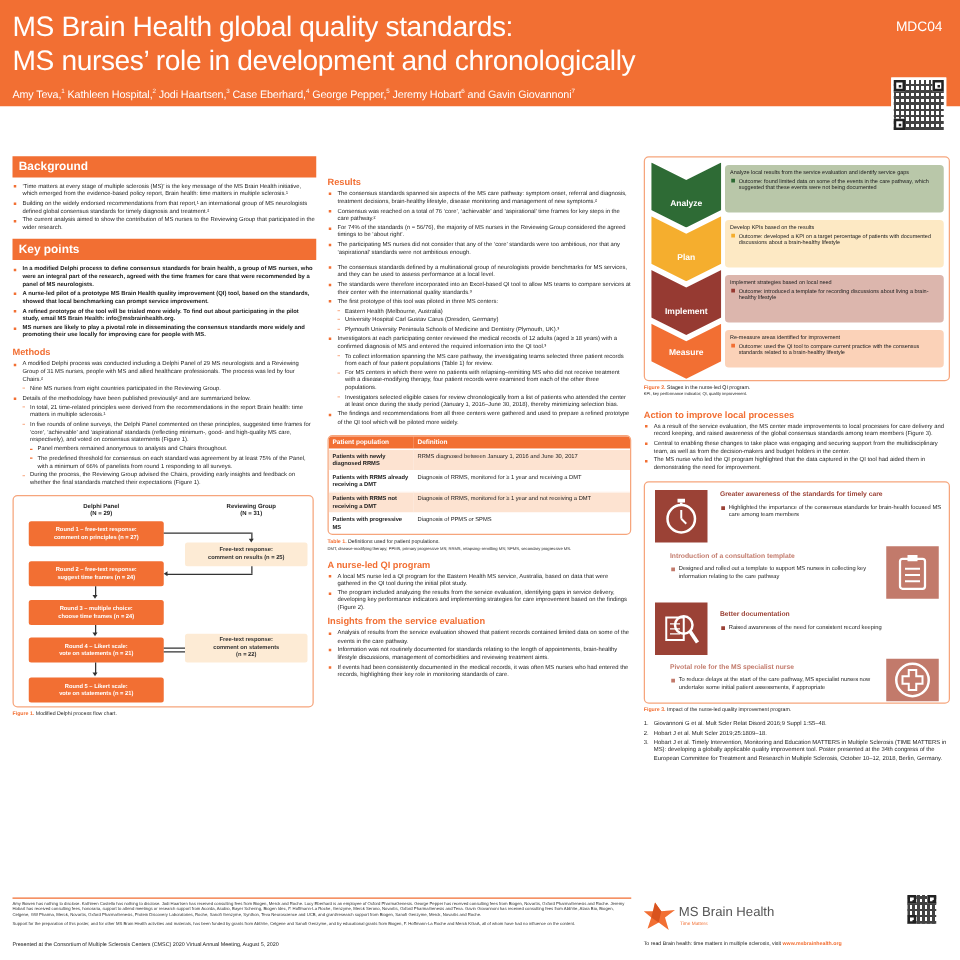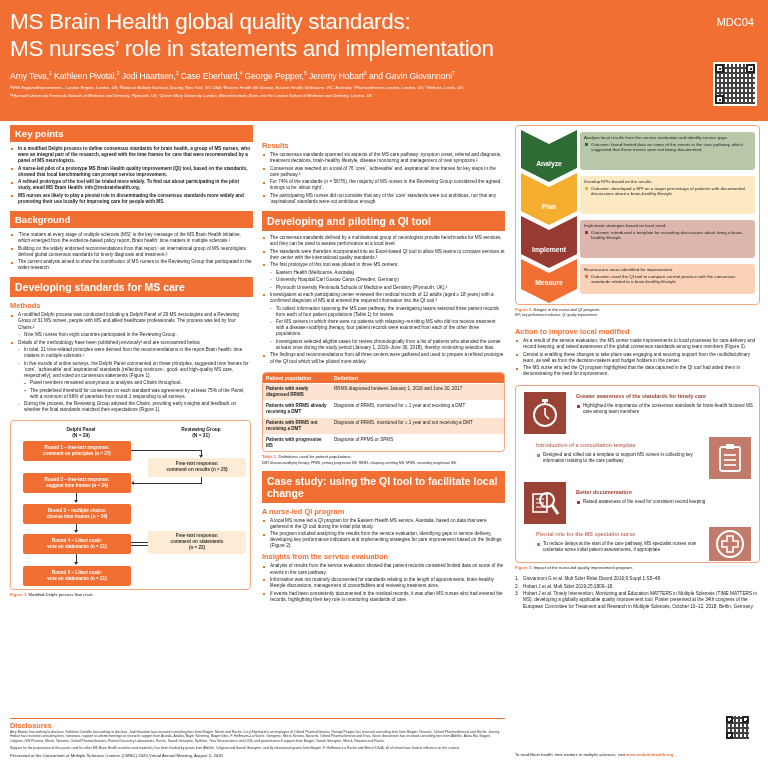--- a/index.html
+++ b/index.html
@@ -1,19 +1,19 @@
 <!DOCTYPE html>
 <html><head>
 <meta charset="utf-8">
 <style>
 *{box-sizing:border-box;margin:0;padding:0}
 html,body{width:768px;height:768px;overflow:hidden;background:#fff;font-family:"Liberation Sans",sans-serif;color:#222}
 #poster{position:relative;width:768px;height:768px}
 
-#header{position:absolute;left:0;top:0;width:768px;height:121px;background:#f26f33;color:#fff}
+#header{position:absolute;left:0;top:0;width:768px;height:85px;background:#f26f33;color:#fff}
 #title1,#title2{position:absolute;left:10px;font-size:22.5px;font-weight:400;letter-spacing:-0.3px;line-height:26px}
 #title1{top:9px}
 #title2{top:36px}
 #code{position:absolute;right:14px;top:16px;font-size:11px}
 #authors{position:absolute;left:10px;top:70px;font-size:8.6px;letter-spacing:-0.1px}
 #authors sup{font-size:5px}
 .aff{position:absolute;left:10px;font-size:4.2px;font-style:italic;letter-spacing:-0.05px;white-space:nowrap}
 #aff1{top:85px}#aff2{top:93px}
 .qr{position:absolute;background:#fff;border:2px solid #fff}
 .qr .cells{width:100%;height:100%;background:
@@ -84,61 +84,60 @@
 #readmore{position:absolute;left:515px;top:752px;font-size:4.2px}
 #readmore a{color:#f26f33;font-weight:700;text-decoration:none}
 </style>
 </head>
 <body>
 
 <div id="poster">
 
   <div id="header">
     <div id="title1">MS Brain Health global quality standards:</div>
-    <div id="title2">MS nurses’ role in statements and implementation</div>
+    <div id="title2">MS nurses’ role in development and chronologically</div>
     <div id="code">MDC04</div>
     <div id="authors">
       <span>Amy Teva,</span><sup>1</sup>
-      <span> Kathleen Pivotal,</span><sup>2</sup>
+      <span> Kathleen Hospital,</span><sup>2</sup>
       <span> Jodi Haartsen,</span><sup>3</sup>
       <span> Case Eberhard,</span><sup>4</sup>
       <span> George Pepper,</span><sup>5</sup>
       <span> Jeremy Hobart</span><sup>6</sup>
       <span> and Gavin Giovannoni</span><sup>7</sup>
     </div>
     <div id="aff1" class="aff">¹NHS England/Improvement – London Region, London, UK; ²National Multiple Sclerosis Society, New York, NY, USA; ³Eastern Health MS Service, Eastern Health, Melbourne, VIC, Australia; ⁴PharmaGenesis London, London, UK; ⁵Shift.ms, Leeds, UK;</div>
     <div id="aff2" class="aff">⁶Plymouth University Peninsula Schools of Medicine and Dentistry, Plymouth, UK; ⁷Queen Mary University London, Blizard Institute, Barts and the London School of Medicine and Dentistry, London, UK</div>
     <div id="qr-top" class="qr">
       <div class="cells"></div>
       <div class="f" style="left:0;top:0"></div>
         <div class="f" style="right:0;top:0"></div>
         <div class="f" style="left:0;bottom:0"></div>
     </div>
   </div>
 
   <div id="col1" class="col">
     <div class="sec">
+      <div class="bar">Background</div>
+      <ul>
+        <li>‘Time matters at every stage of multiple sclerosis (MS)’ is the key message of the MS Brain Health initiative, which emerged from the evidence-based policy report, Brain health: time matters in multiple sclerosis.¹</li>
+        <li>Building on the widely endorsed recommendations from that report,¹ an international group of MS neurologists defined global consensus standards for timely diagnosis and treatment.²</li>
+        <li>The current analysis aimed to show the contribution of MS nurses to the Reviewing Group that participated in the wider research.</li>
+      </ul>
+    </div>
+    <div class="sec">
       <div class="bar">Key points</div>
       <ul class="bold">
         <li>In a modified Delphi process to define consensus standards for brain health, a group of MS nurses, who were an integral part of the research, agreed with the time frames for care that were recommended by a panel of MS neurologists.</li>
         <li>A nurse-led pilot of a prototype MS Brain Health quality improvement (QI) tool, based on the standards, showed that local benchmarking can prompt service improvement.</li>
         <li>A refined prototype of the tool will be trialed more widely. To find out about participating in the pilot study, email MS Brain Health: info@msbrainhealth.org.</li>
         <li>MS nurses are likely to play a pivotal role in disseminating the consensus standards more widely and promoting their use locally for improving care for people with MS.</li>
       </ul>
     </div>
     <div class="sec">
-      <div class="bar">Background</div>
-      <ul>
-        <li>‘Time matters at every stage of multiple sclerosis (MS)’ is the key message of the MS Brain Health initiative, which emerged from the evidence-based policy report, Brain health: time matters in multiple sclerosis.¹</li>
-        <li>Building on the widely endorsed recommendations from that report,¹ an international group of MS neurologists defined global consensus standards for timely diagnosis and treatment.²</li>
-        <li>The current analysis aimed to show the contribution of MS nurses to the Reviewing Group that participated in the wider research.</li>
-      </ul>
-    </div>
-    <div class="sec">
-      <div class="bar big">Developing standards for MS care</div>
       <div class="sub">Methods</div>
       <ul>
         <li>A modified Delphi process was conducted including a Delphi Panel of 29 MS neurologists and a Reviewing Group of 31 MS nurses, people with MS and allied healthcare professionals. The process was led by four Chairs.²</li>
         <li class="l2">Nine MS nurses from eight countries participated in the Reviewing Group.</li>
         <li>Details of the methodology have been published previously² and are summarized below.</li>
         <li class="l2">In total, 21 time-related principles were derived from the recommendations in the report Brain health: time matters in multiple sclerosis.¹</li>
         <li class="l2">In five rounds of online surveys, the Delphi Panel commented on these principles, suggested time frames for ‘core’, ‘achievable’ and ‘aspirational’ standards (reflecting minimum-, good- and high-quality MS care, respectively), and voted on consensus statements (Figure 1).</li>
         <li class="l3">Panel members remained anonymous to analysts and Chairs throughout.</li>
         <li class="l3">The predefined threshold for consensus on each standard was agreement by at least 75% of the Panel, with a minimum of 66% of panelists from round 1 responding to all surveys.</li>
         <li class="l2">During the process, the Reviewing Group advised the Chairs, providing early insights and feedback on whether the final standards matched their expectations (Figure 1).</li>
@@ -222,21 +221,20 @@
     <div class="sec">
       <div class="sub" style="margin-top:16px">Results</div>
       <ul>
         <li>The consensus standards spanned six aspects of the MS care pathway: symptom onset, referral and diagnosis, treatment decisions, brain-healthy lifestyle, disease monitoring and management of new symptoms.²</li>
         <li>Consensus was reached on a total of 76 ‘core’, ‘achievable’ and ‘aspirational’ time frames for key steps in the care pathway.²</li>
         <li>For 74% of the standards (n = 56/76), the majority of MS nurses in the Reviewing Group considered the agreed timings to be ‘about right’.</li>
         <li>The participating MS nurses did not consider that any of the ‘core’ standards were too ambitious, nor that any ‘aspirational’ standards were not ambitious enough.</li>
       </ul>
     </div>
     <div class="sec">
-      <div class="bar big">Developing and piloting a QI tool</div>
       <ul>
         <li>The consensus standards defined by a multinational group of neurologists provide benchmarks for MS services, and they can be used to assess performance at a local level.</li>
         <li>The standards were therefore incorporated into an Excel-based QI tool to allow MS teams to compare services at their center with the international quality standards.³</li>
         <li>The first prototype of this tool was piloted in three MS centers:</li>
         <li class="l2">Eastern Health (Melbourne, Australia)</li>
         <li class="l2">University Hospital Carl Gustav Carus (Dresden, Germany)</li>
         <li class="l2">Plymouth University Peninsula Schools of Medicine and Dentistry (Plymouth, UK).³</li>
         <li>Investigators at each participating center reviewed the medical records of 12 adults (aged ≥ 18 years) with a confirmed diagnosis of MS and entered the required information into the QI tool.³</li>
         <li class="l2">To collect information spanning the MS care pathway, the investigating teams selected three patient records from each of four patient populations (Table 1) for review.</li>
         <li class="l2">For MS centers in which there were no patients with relapsing–remitting MS who did not receive treatment with a disease-modifying therapy, four patient records were examined from each of the other three populations.</li>
@@ -266,21 +264,20 @@
           <td class="c1">Patients with progressive MS</td>
           <td>Diagnosis of PPMS or SPMS</td>
         </tr>
       </tbody>
         </table>
       <div class="cap"><b>Table 1.</b><span> Definitions used for patient populations.</span></div>
       <div class="cap" style="font-size:3.3px">DMT, disease-modifying therapy; PPMS, primary progressive MS; RRMS, relapsing–remitting MS; SPMS, secondary progressive MS.</div>
     </div>
 
     <div class="sec">
-      <div class="bar big">Case study: using the QI tool to facilitate local change</div>
       <div class="sub">A nurse-led QI program</div>
       <ul>
         <li>A local MS nurse led a QI program for the Eastern Health MS service, Australia, based on data that were gathered in the QI tool during the initial pilot study.</li>
         <li>The program included analyzing the results from the service evaluation, identifying gaps in service delivery, developing key performance indicators and implementing strategies for care improvement based on the findings (Figure 2).</li>
       </ul>
       <div class="sub">Insights from the service evaluation</div>
       <ul>
         <li>Analysis of results from the service evaluation showed that patient records contained limited data on some of the events in the care pathway.</li>
         <li>Information was not routinely documented for standards relating to the length of appointments, brain-healthy lifestyle discussions, management of comorbidities and reviewing treatment aims.</li>
         <li>If events had been consistently documented in the medical records, it was often MS nurses who had entered the records, highlighting their key role in monitoring standards of care.</li>
@@ -332,21 +329,21 @@
       </div>
       <div class="sbox" style="top:138px;background:#fbd2b8;height:30px">
         <div>Re-measure areas identified for improvement</div>
         <div class="o"><i style="position:absolute;left:1px;top:1.5px;width:3px;height:3px;background:#f26f33"></i><span>Outcome: used the QI tool to compare current practice with the consensus standards related to a brain-healthy lifestyle</span></div>
       </div>
     </div>
     <div class="cap"><b>Figure 2.</b><span> Stages in the nurse-led QI program.</span></div>
     <div class="cap" style="font-size:3.3px;margin-top:1px">KPI, key performance indicator; QI, quality improvement.</div>
 
     <div class="sec" style="margin-top:10px">
-      <div class="sub">Action to improve local modified</div>
+      <div class="sub">Action to improve local processes</div>
       <ul>
         <li>As a result of the service evaluation, the MS center made improvements to local processes for care delivery and record keeping, and raised awareness of the global consensus standards among team members (Figure 3).</li>
         <li>Central to enabling these changes to take place was engaging and securing support from the multidisciplinary team, as well as from the decision-makers and budget holders in the center.</li>
         <li>The MS nurse who led the QI program highlighted that the data captured in the QI tool had aided them in demonstrating the need for improvement.</li>
       </ul>
     </div>
 
     <div id="fig3">
 
       <div class="ibox" style="left:8px;top:6px;background:#9b4236">
@@ -408,26 +405,33 @@
     <div class="sec" style="margin-top:6px">
       <ul class="refs">
         <li><span class="n">1.</span><span>Giovannoni G et al. Mult Scler Relat Disord 2016;9 Suppl 1:S5–48.</span></li>
         <li><span class="n">2.</span><span>Hobart J et al. Mult Scler 2019;25:1809–18.</span></li>
         <li><span class="n">3.</span><span>Hobart J et al. Timely Intervention, Monitoring and Education MATTERS in Multiple Sclerosis (TIME MATTERS in MS): developing a globally applicable quality improvement tool. Poster presented at the 34th congress of the European Committee for Treatment and Research in Multiple Sclerosis, October 10–12, 2018, Berlin, Germany.</span></li>
       </ul>
     </div>
   </div>
 
   <div id="disc">
-    <div class="sub">Disclosures</div>
     <p>Amy Bowen has nothing to disclose. Kathleen Costello has nothing to disclose. Jodi Haartsen has received consulting fees from Biogen, Merck and Roche. Lucy Eberhard is an employee of Oxford PharmaGenesis. George Pepper has received consulting fees from Biogen, Novartis, Oxford PharmaGenesis and Roche. Jeremy Hobart has received consulting fees, honoraria, support to attend meetings or research support from Acorda, Asubio, Bayer Schering, Biogen Idec, F. Hoffmann-La Roche, Genzyme, Merck Serono, Novartis, Oxford PharmaGenesis and Teva. Gavin Giovannoni has received consulting fees from AbbVie, Atara Bio, Biogen, Celgene, GW Pharma, Merck, Novartis, Oxford PharmaGenesis, Protein Discovery Laboratories, Roche, Sanofi Genzyme, Synthon, Teva Neuroscience and UCB, and grant/research support from Biogen, Sanofi Genzyme, Merck, Novartis and Roche.</p>
     <p style="margin-top:3px">Support for the preparation of this poster, and for other MS Brain Health activities and materials, has been funded by grants from AbbVie, Celgene and Sanofi Genzyme, and by educational grants from Biogen, F. Hoffmann-La Roche and Merck KGaA, all of whom have had no influence on the content.</p>
   </div>
   <div id="presented">Presented at the Consortium of Multiple Sclerosis Centers (CMSC) 2020 Virtual Annual Meeting, August 5, 2020</div>
 
+  <div id="logo">
+    <svg width="26" height="24" viewBox="0 0 26 24" style="position:absolute;left:0;top:0">
+        <polygon points="9,1 14,8 25,7 17,13 20,23 12,17 3,22 6,13 0,8 8,8" fill="#f26f33"></polygon>
+        <polygon points="9,1 14,8 12,17 6,13" fill="#d9531e"></polygon>
+      </svg>
+    <span class="name">MS Brain Health</span>
+    <span class="tm">Time Matters</span>
+  </div>
   <div id="qr-bot" class="qr">
     <div class="cells"></div>
     <div class="f" style="left:0;top:0;width:7px;height:7px"></div>
       <div class="f" style="right:0;top:0;width:7px;height:7px"></div>
       <div class="f" style="left:0;bottom:0;width:7px;height:7px"></div>
   </div>
   <div id="readmore"><span>To read Brain health: time matters in multiple sclerosis, visit </span><a>www.msbrainhealth.org</a></div>
 </div>
 
 </body></html>

